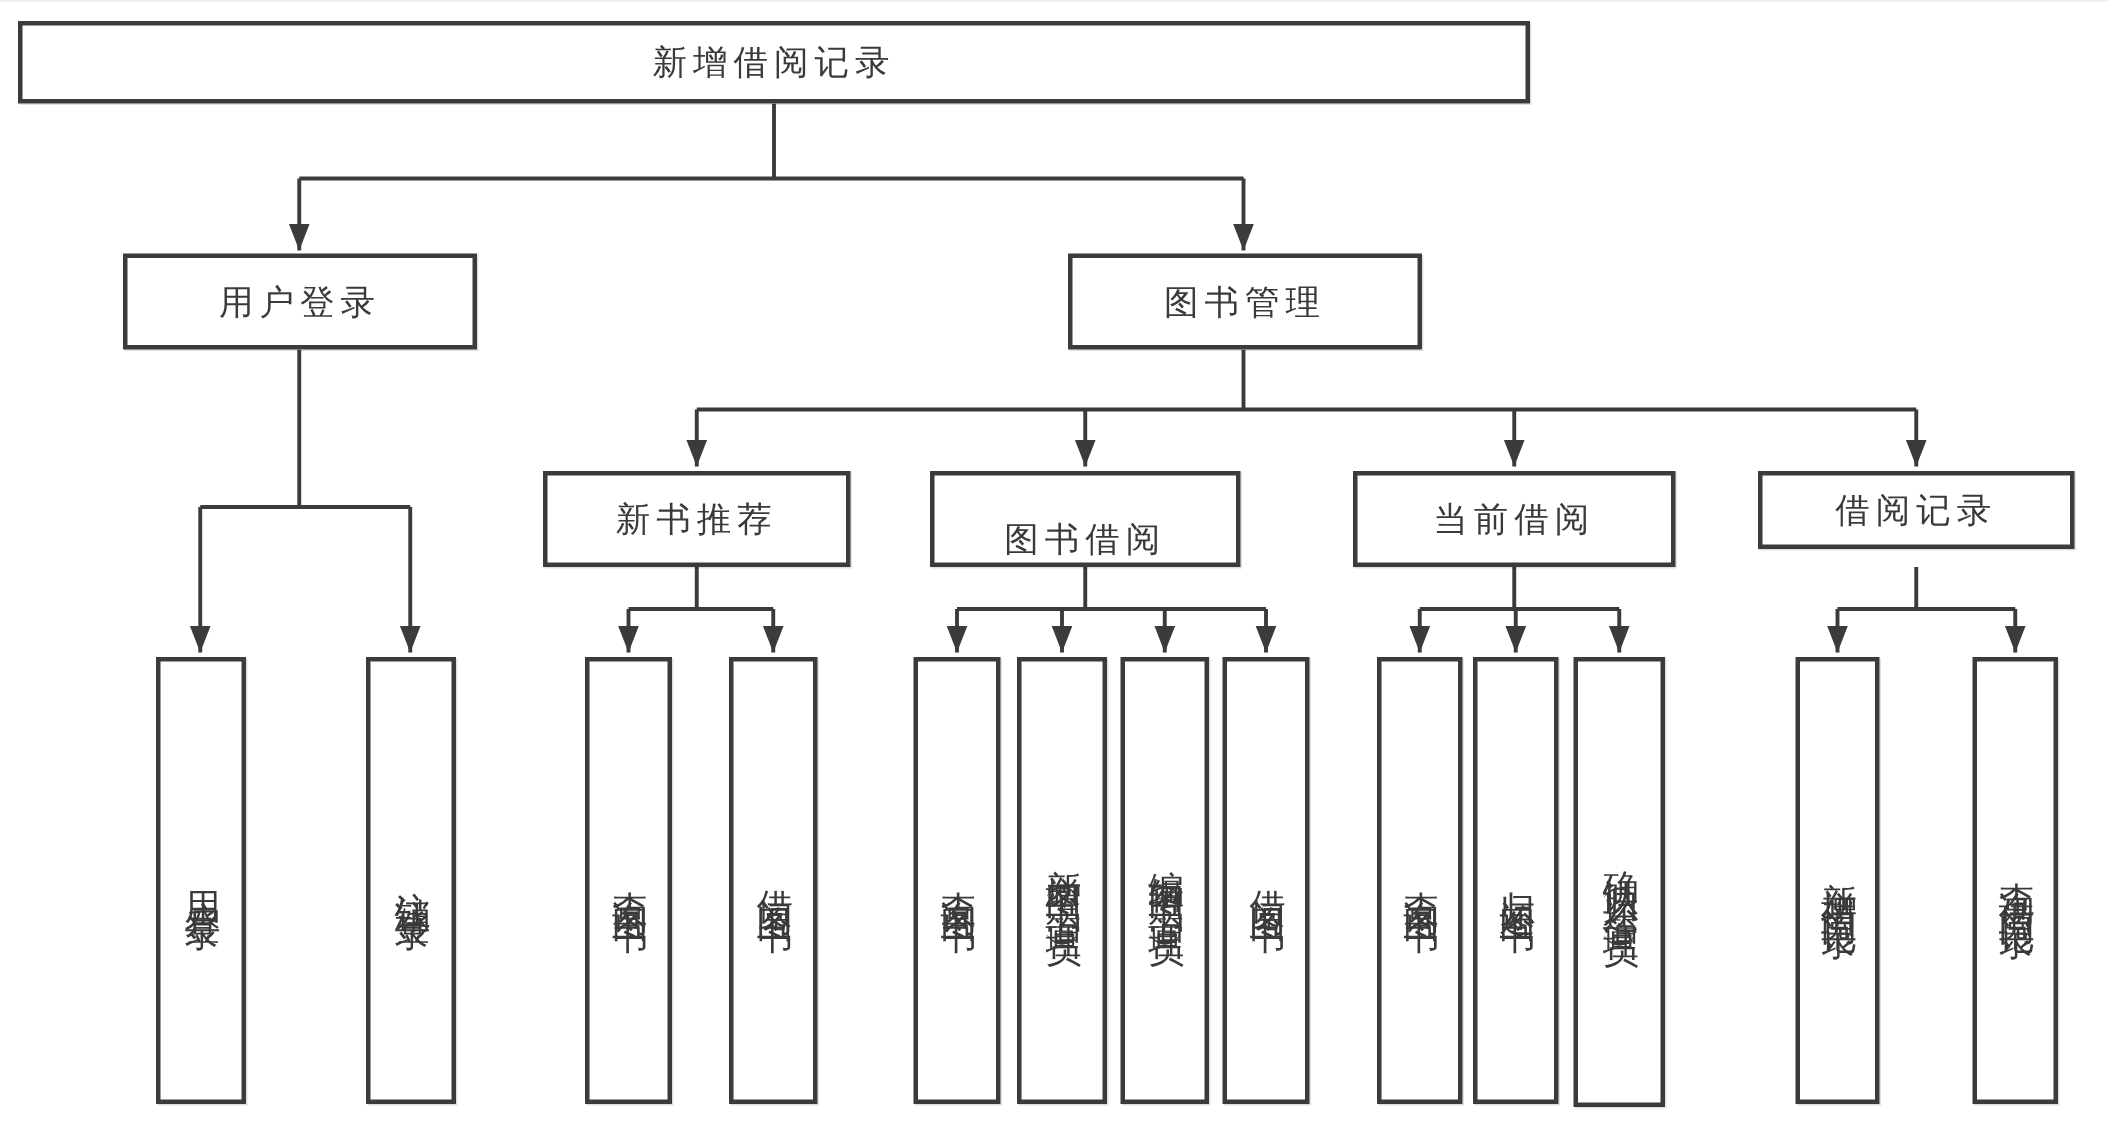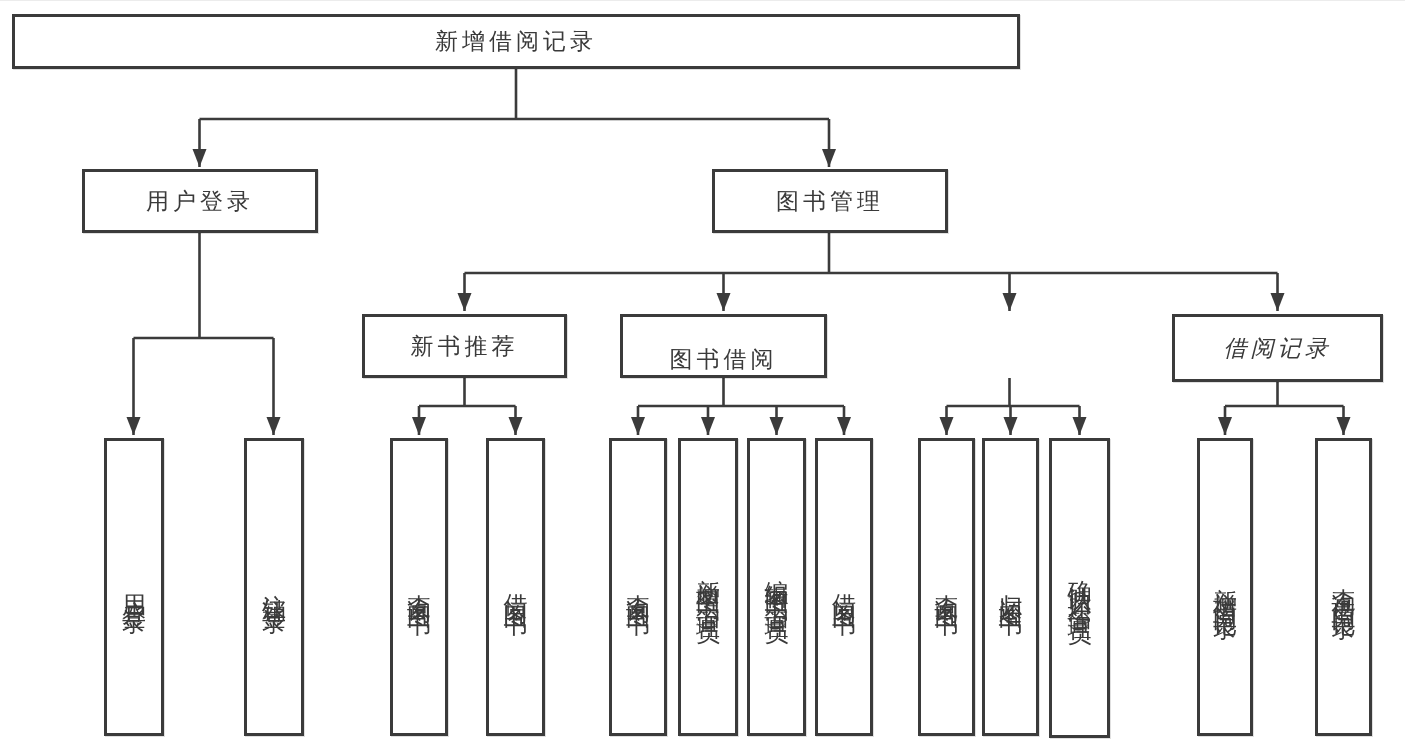--- a/index.html
+++ b/index.html
@@ -107,21 +107,24 @@
   <div class="node" style="left:712px;top:168px;width:236px;height:64px;">
     <span>图书管理</span>
   </div>
 
   <div class="node" style="left:362px;top:313px;width:205px;height:64px;">
     <span>新书推荐</span>
   </div>
   <div class="node" style="left:620px;top:313px;width:207px;height:64px;align-items:flex-end;">
     <span>图书借阅</span>
   </div>
-  <div class="node" style="left:1172px;top:313px;width:211px;height:68px;font-style:italic;">
+  <div class="node" style="left:902px;top:313px;width:215px;height:64px;">
+    <span>当前借阅</span>
+  </div>
+  <div class="node" style="left:1172px;top:313px;width:211px;height:52px;">
     <span>借阅记录</span>
   </div>
 
   <div class="leaf" style="left:104px;top:437px;width:60px;height:298px;">
     <span>用户登录</span>
   </div>
   <div class="leaf" style="left:244px;top:437px;width:60px;height:298px;">
     <span>注销登录</span>
   </div>
 

